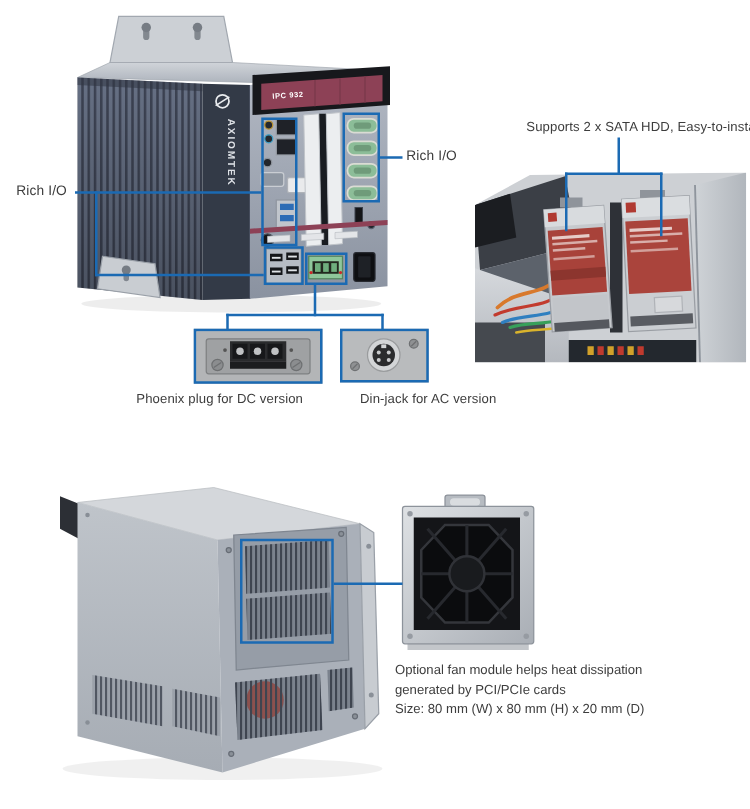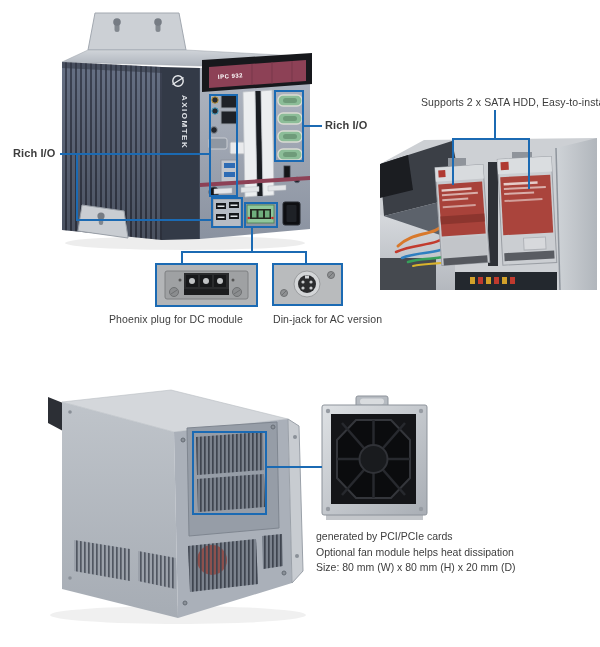--- a/index.html
+++ b/index.html
@@ -4,21 +4,21 @@
 <style>
   :root{ --accent:#1b6ab3; --maroon:#8d4156; }
   html,body{margin:0;padding:0;background:#fff;}
   .canvas{position:relative;width:600px;height:647px;background:#fff;overflow:hidden;
           font-family:"Liberation Sans",sans-serif;}
   .abs{position:absolute;}
   .cl{position:absolute;background:var(--accent);}
   .cb{position:absolute;border:2px solid var(--accent);box-sizing:border-box;background:transparent;}
   .frame{position:absolute;border:2px solid var(--accent);box-sizing:border-box;overflow:hidden;background:#b9bbbd;}
   .lbl{position:absolute;color:#3d3d3d;font-size:10.5px;white-space:nowrap;letter-spacing:.1px;}
-  .lbl.big{font-size:11px;font-weight:bold;}
+  .lbl.big{font-size:11px;}
   .note{position:absolute;color:#3d3d3d;font-size:10.5px;line-height:15.5px;white-space:nowrap;}
   svg text{font-family:"Liberation Sans",sans-serif;}
 </style>
 </head>
 <body>
 
 <div class="canvas">
 
   <svg class="abs" style="left:0;top:0" width="340" height="258" viewBox="0 0 340 258">
     <defs>
@@ -355,22 +355,22 @@
   <div class="cl" style="left:528px;top:138px;width:2px;height:51px"></div>
   <div class="cl" style="left:251px;top:228px;width:2px;height:25px"></div>
   <div class="cl" style="left:181px;top:251px;width:126px;height:2px"></div>
   <div class="cl" style="left:181px;top:251px;width:2px;height:13px"></div>
   <div class="cl" style="left:305px;top:251px;width:2px;height:13px"></div>
   <div class="cl" style="left:267px;top:466px;width:55px;height:2px"></div>
 
   <div class="lbl big" style="left:13px;top:147px">Rich I/O</div>
   <div class="lbl big" style="left:325px;top:119px">Rich I/O</div>
   <div class="lbl" style="left:421px;top:96px">Supports 2 x SATA HDD, Easy-to-install</div>
-  <div class="lbl" style="left:109px;top:313px">Phoenix plug for DC module</div>
-  <div class="lbl" style="left:273px;top:313px">Din-jack for AC version</div>
+  <div class="lbl" style="left:109px;top:313px">Phoenix plug for DC version</div>
+  <div class="lbl" style="left:288px;top:313px">Din-jack for AC version</div>
 
   <div class="note" style="left:316px;top:529px">
+    <div>Optional fan module helps heat dissipation</div>
     <div>generated by PCI/PCIe cards</div>
-    <div>Optional fan module helps heat dissipation</div>
     <div>Size: 80 mm (W) x 80 mm (H) x 20 mm (D)</div>
   </div>
 
 </div>
 
 </body></html>

